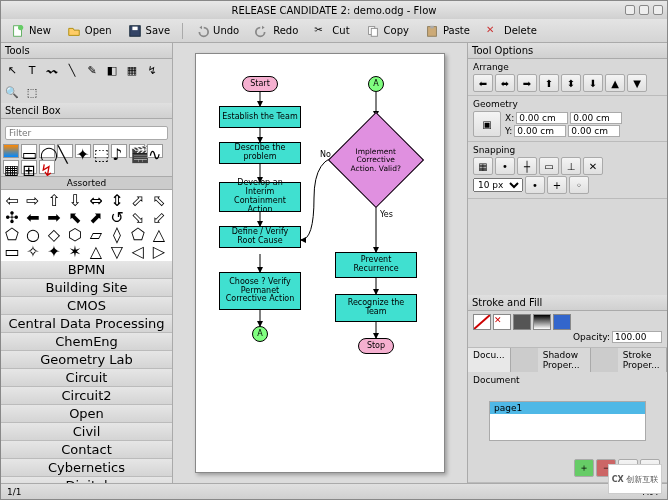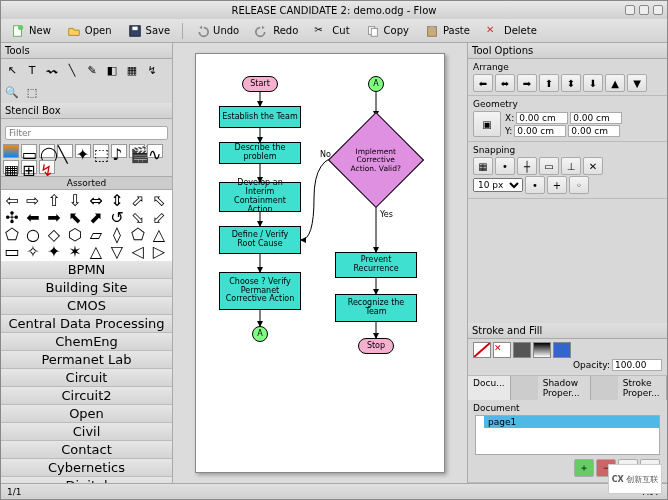--- a/index.html
+++ b/index.html
@@ -35,21 +35,21 @@
 .btnrow { display: flex; gap: 2px; flex-wrap: wrap; }
 .sbtn { width: 20px; height: 18px; border: 1px solid #aaa; background: linear-gradient(#f4f4f4,#e0e0e0); border-radius: 2px; display:flex;align-items:center;justify-content:center;font-size:10px; }
 .field { display: flex; align-items: center; gap: 2px; margin: 1px 0; }
 .field input { width: 52px; font-size: 9px; padding: 0 2px; border: 1px solid #aaa; }
 select.snap { font-size: 9px; width: 50px; }
 .swatches { display: flex; gap: 2px; align-items: center; }
 .sw { width: 18px; height: 16px; border: 1px solid #888; }
 .tabs { display: flex; font-size: 9px; background: #ccc; gap: 27px; }
 .tab { padding: 2px 5px; border-right: 1px solid #aaa; background: #d8d8d8; }
 .tab.active { background: #e8e8e8; }
-.doclist { background: #fff; height: 40px; margin: 2px; border: 1px solid #aaa; font-size: 9px; padding-left: 8px; }
+.doclist { background: #fff; height: 40px; margin: 16px; border: 1px solid #aaa; font-size: 9px; }
 .docrow { background: #4fb8e6; color: #000; padding: 1px 4px; }
 .layer-ctrl { display: flex; gap: 2px; padding: 2px; justify-content: flex-end; }
 .statusbar { height: 16px; background: linear-gradient(#e0e0e0,#d0d0d0); font-size: 9px; display: flex; align-items: center; padding: 0 6px; justify-content: space-between; border-top: 1px solid #aaa; }
 
 
 .fc-node { position: absolute; font-size: 8px; text-align: center; display: flex; align-items: center; justify-content: center; line-height: 1.1; padding: 2px; }
 .fc-box { background: #40e0d0; border: 1px solid #000; width: 82px; }
 .fc-term { background: #f5b0d0; border: 1px solid #000; border-radius: 10px; width: 36px; height: 16px; }
 .fc-conn { background: #80ff80; border: 1px solid #000; border-radius: 50%; width: 16px; height: 16px; }
 .fc-diamond { width: 68px; height: 68px; background: #e090e0; border: 1px solid #000; transform: rotate(45deg); }
@@ -200,21 +200,21 @@
           <div class="s">▽</div>
           <div class="s">◁</div>
           <div class="s">▷</div>
       </div>
       <div class="catlist">
         <div class="cat">BPMN</div>
         <div class="cat">Building Site</div>
         <div class="cat">CMOS</div>
         <div class="cat">Central Data Processing</div>
         <div class="cat">ChemEng</div>
-        <div class="cat">Permanet Lab</div>
+        <div class="cat">Geometry Lab</div>
         <div class="cat">Circuit</div>
         <div class="cat">Circuit2</div>
         <div class="cat">Open</div>
         <div class="cat">Civil</div>
         <div class="cat">Contact</div>
         <div class="cat">Cybernetics</div>
         <div class="cat">Digital</div>
         <div class="cat">Edpc</div>
       </div>
     </div>
@@ -245,21 +245,21 @@
             </div>
           <div class="fc-node fc-box" style="left:23px;top:52px;height:22px">
               <span>Establish the Team</span>
             </div>
           <div class="fc-node fc-box" style="left:23px;top:88px;height:22px">
               <span>Describe the problem</span>
             </div>
           <div class="fc-node fc-box" style="left:23px;top:128px;height:30px">
               <span>Develop an Interim Containment Action</span>
             </div>
-          <div class="fc-node fc-box" style="left:23px;top:172px;height:28px">
+          <div class="fc-node fc-box" style="left:23px;top:172px;height:22px">
               <span>Define / Verify Root Cause</span>
             </div>
           <div class="fc-node fc-box" style="left:23px;top:218px;height:38px">
               <span>Choose ? Verify Permanet Corrective Action</span>
             </div>
           <div class="fc-node fc-conn" style="left:56px;top:272px">
               <span>A</span>
             </div>
 
           <div class="fc-node fc-conn" style="left:172px;top:22px">

